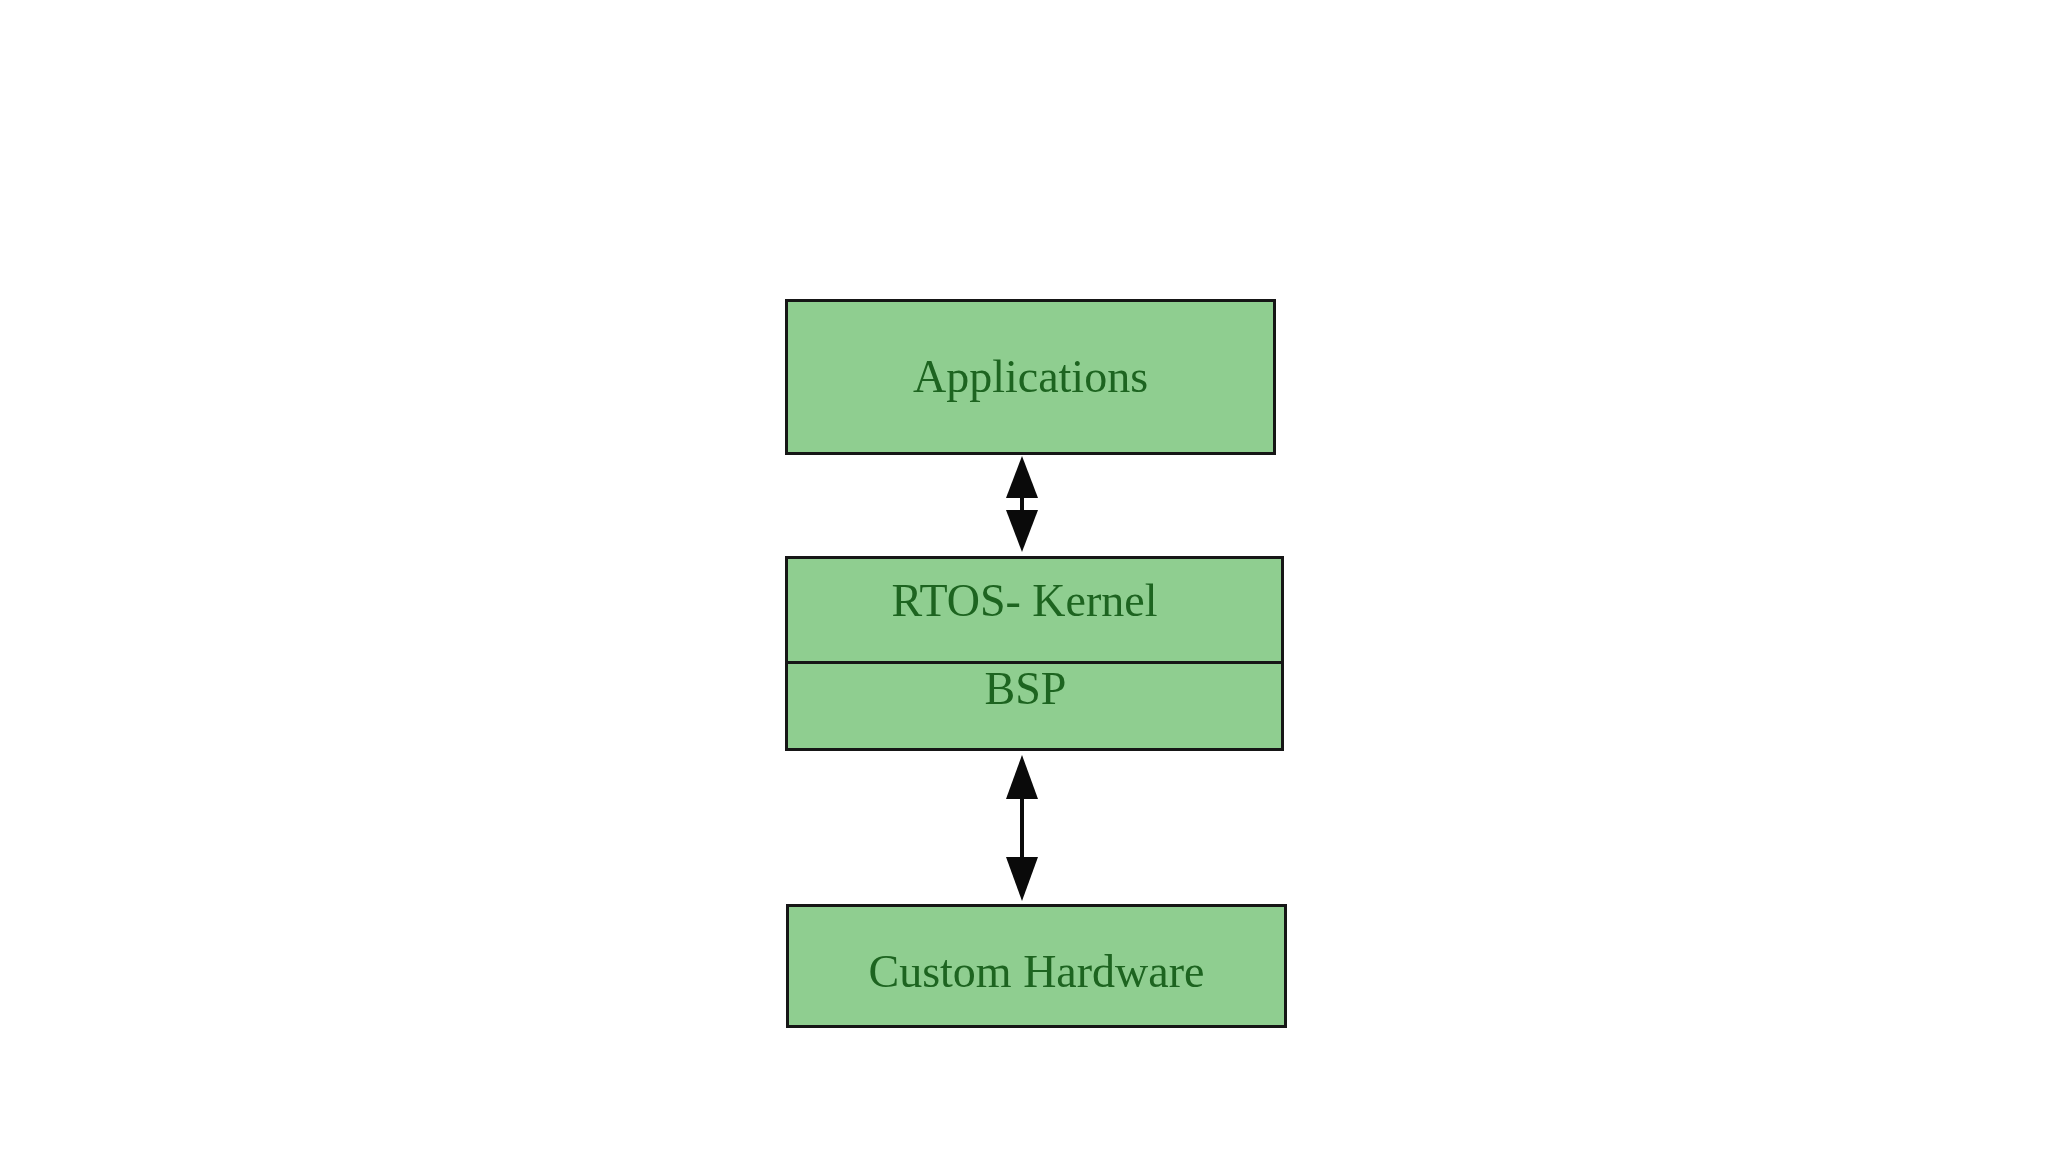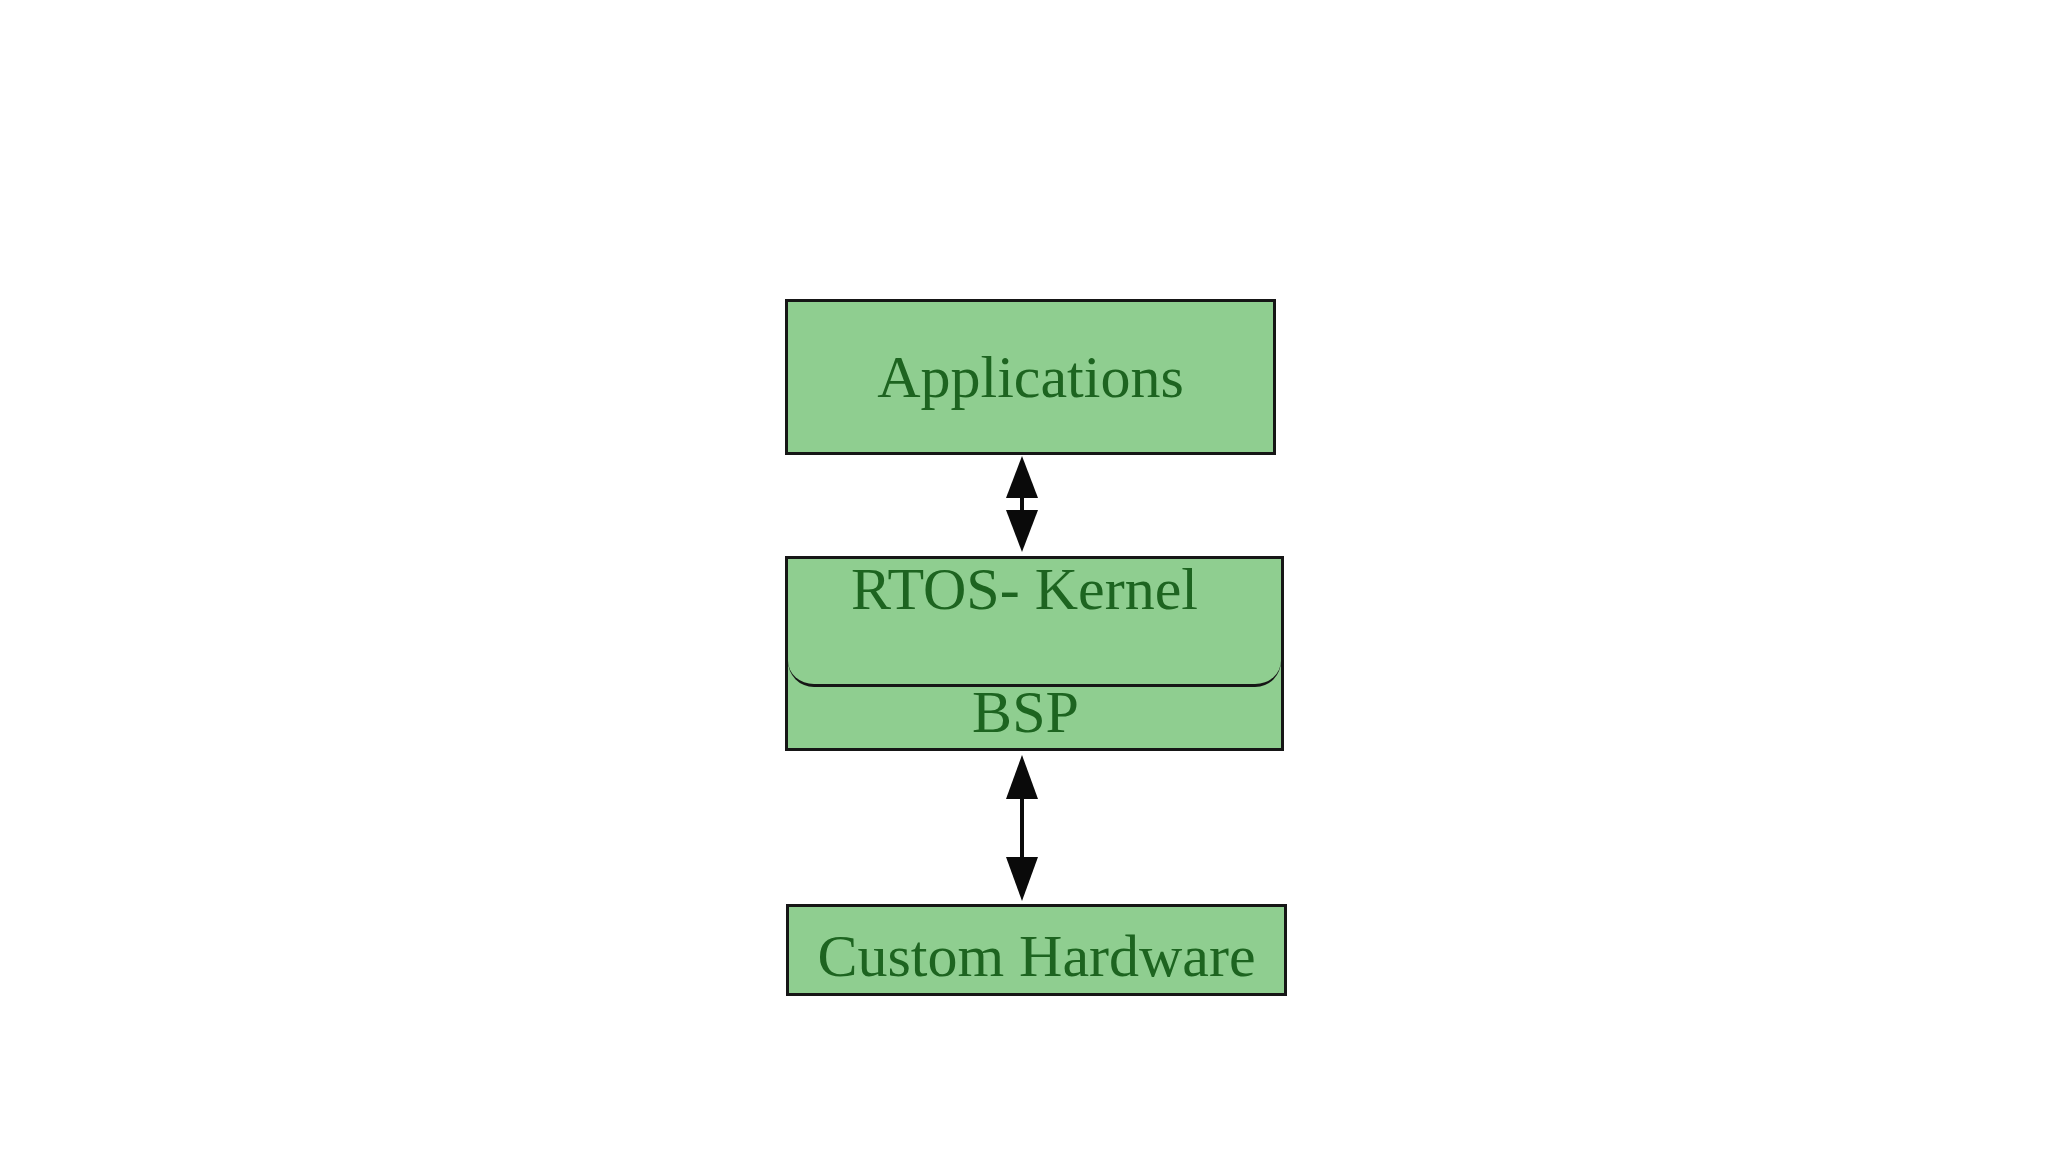--- a/index.html
+++ b/index.html
@@ -28,21 +28,21 @@
     letter-spacing: -1.5px;
     color: #ee0f0f;
     white-space: nowrap;
   }
   .box {
     position: absolute;
     box-sizing: border-box;
     background: #8fce90;
     border: 3px solid #161616;
     color: #1d6420;
-    font-size: 60px;
+    font-size: 46px;
     line-height: 60px;
   }
   .box.centered {
     display: flex;
     align-items: center;
     justify-content: center;
   }
   #box-applications {
     left: 785px;
     top: 299px;
@@ -51,47 +51,46 @@
   }
   #box-rtos-bsp {
     left: 785px;
     top: 556px;
     width: 499px;
     height: 195px;
     padding: 0;
   }
   .section-rtos {
     box-sizing: border-box;
-    height: 128px;
+    height: 105px;
     border-bottom: 3px solid #161616;
     display: flex;
     justify-content: center;
     align-items: flex-start;
-    padding-top: 0;
-    border-radius: 26px;
+    padding-top: 12px;
   }
   .section-rtos .label {
     transform: translateX(-10px);
   }
   .section-bsp {
     box-sizing: border-box;
     height: 65px;
     display: flex;
     justify-content: center;
     align-items: center;
     margin-left: 24px;
   }
   .section-bsp .label {
     transform: translate(-21px, -8px);
   }
   #box-custom-hardware {
     left: 786px;
     top: 904px;
     width: 501px;
-    height: 92px;
+    height: 124px;
   }
   #box-custom-hardware .label {
     transform: translateY(6px);
   }
   .connector {
     position: absolute;
     left: 1002px;
     width: 40px;
   }
   #connector-1 { top: 454px; height: 100px; }

